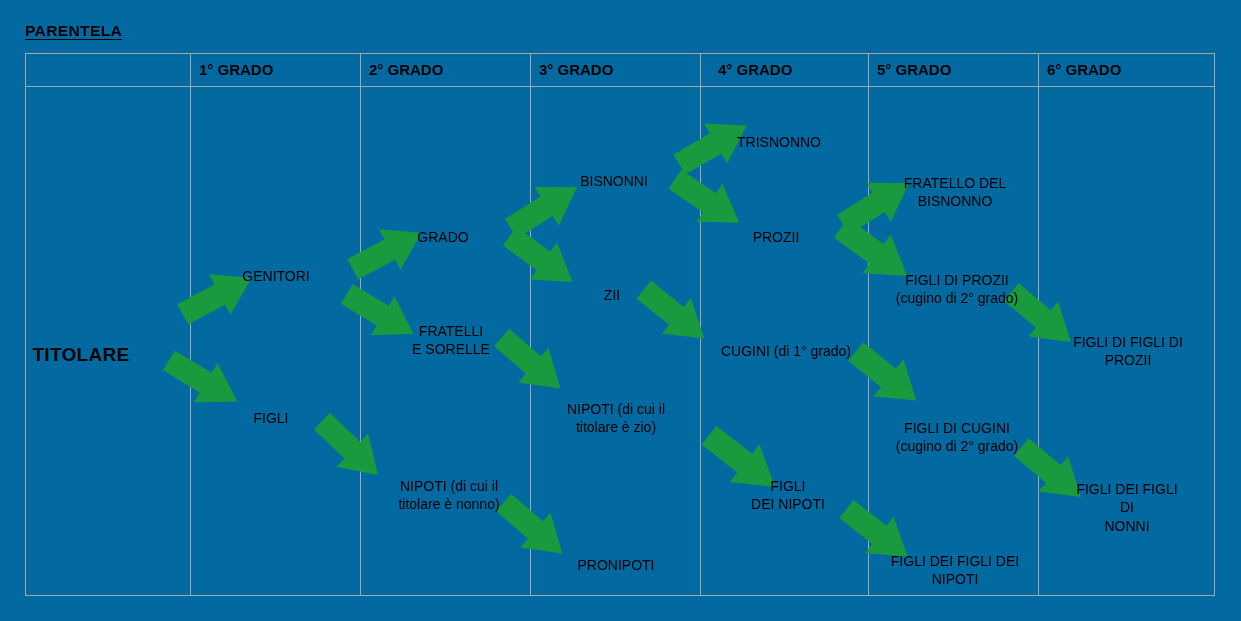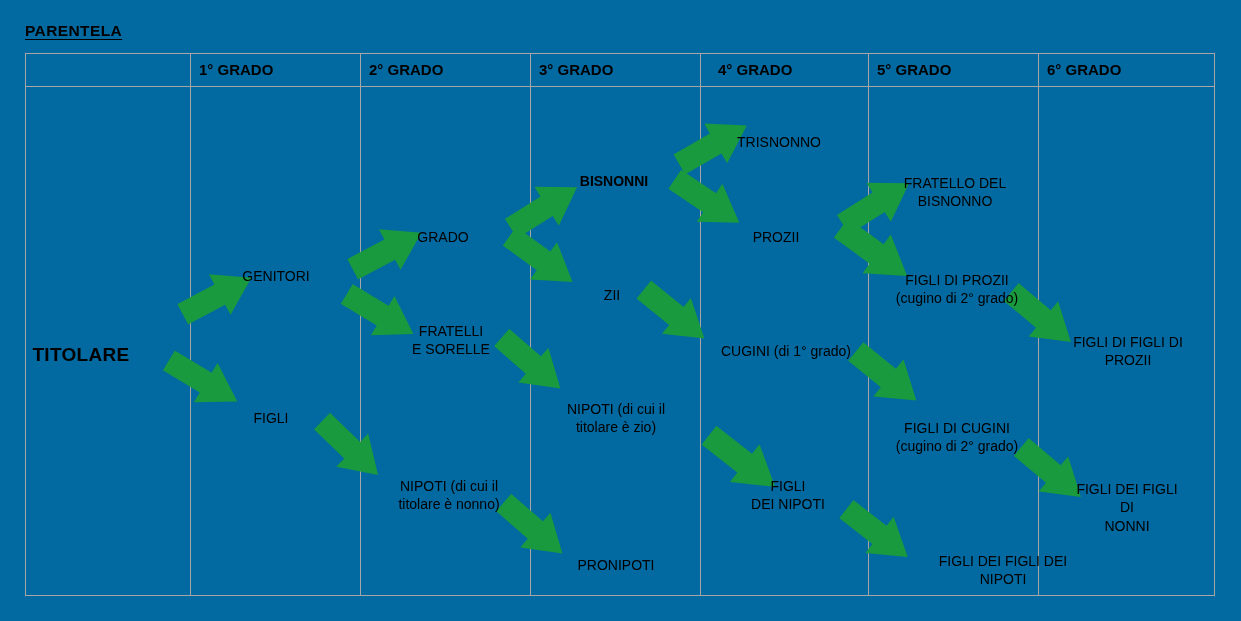--- a/index.html
+++ b/index.html
@@ -221,39 +221,39 @@
 
   <div class="node" style="left:276px; top:276px;">GENITORI</div>
   <div class="node" style="left:271px; top:418px;">FIGLI</div>
 
   <div class="node" style="left:443px; top:237px;">GRADO</div>
   <div class="node" style="left:451px; top:340px;">FRATELLI
 E SORELLE</div>
   <div class="node" style="left:449px; top:495px;">NIPOTI (di cui il
 titolare è nonno)</div>
 
-  <div class="node" style="left:614px; top:181px;font-weight:bold;">BISNONNI</div>
+  <div class="node" style="left:614px; top:181px;">BISNONNI</div>
   <div class="node" style="left:612px; top:295px;">ZII</div>
   <div class="node" style="left:616px; top:418px;">NIPOTI (di cui il
 titolare è zio)</div>
   <div class="node" style="left:616px; top:565px;">PRONIPOTI</div>
 
   <div class="node" style="left:779px; top:142px;">TRISNONNO</div>
   <div class="node" style="left:776px; top:237px;">PROZII</div>
   <div class="node" style="left:786px; top:351px;">CUGINI (di 1° grado)</div>
   <div class="node" style="left:788px; top:495px;">FIGLI
 DEI NIPOTI</div>
 
   <div class="node" style="left:955px; top:192px;">FRATELLO DEL
 BISNONNO</div>
   <div class="node" style="left:957px; top:289px;">FIGLI DI PROZII
 (cugino di 2° grado)</div>
   <div class="node" style="left:957px; top:437px;">FIGLI DI CUGINI
 (cugino di 2° grado)</div>
-  <div class="node" style="left:955px; top:570px;margin-left:48px;">FIGLI DEI FIGLI DEI
+  <div class="node" style="left:955px; top:570px;">FIGLI DEI FIGLI DEI
 NIPOTI</div>
 
   <div class="node" style="left:1128px;top:351px;">FIGLI DI FIGLI DI
 PROZII</div>
   <div class="node" style="left:1127px;top:508px;">FIGLI DEI FIGLI DI
 NONNI</div>
 
 </div>
 
 </body></html>

